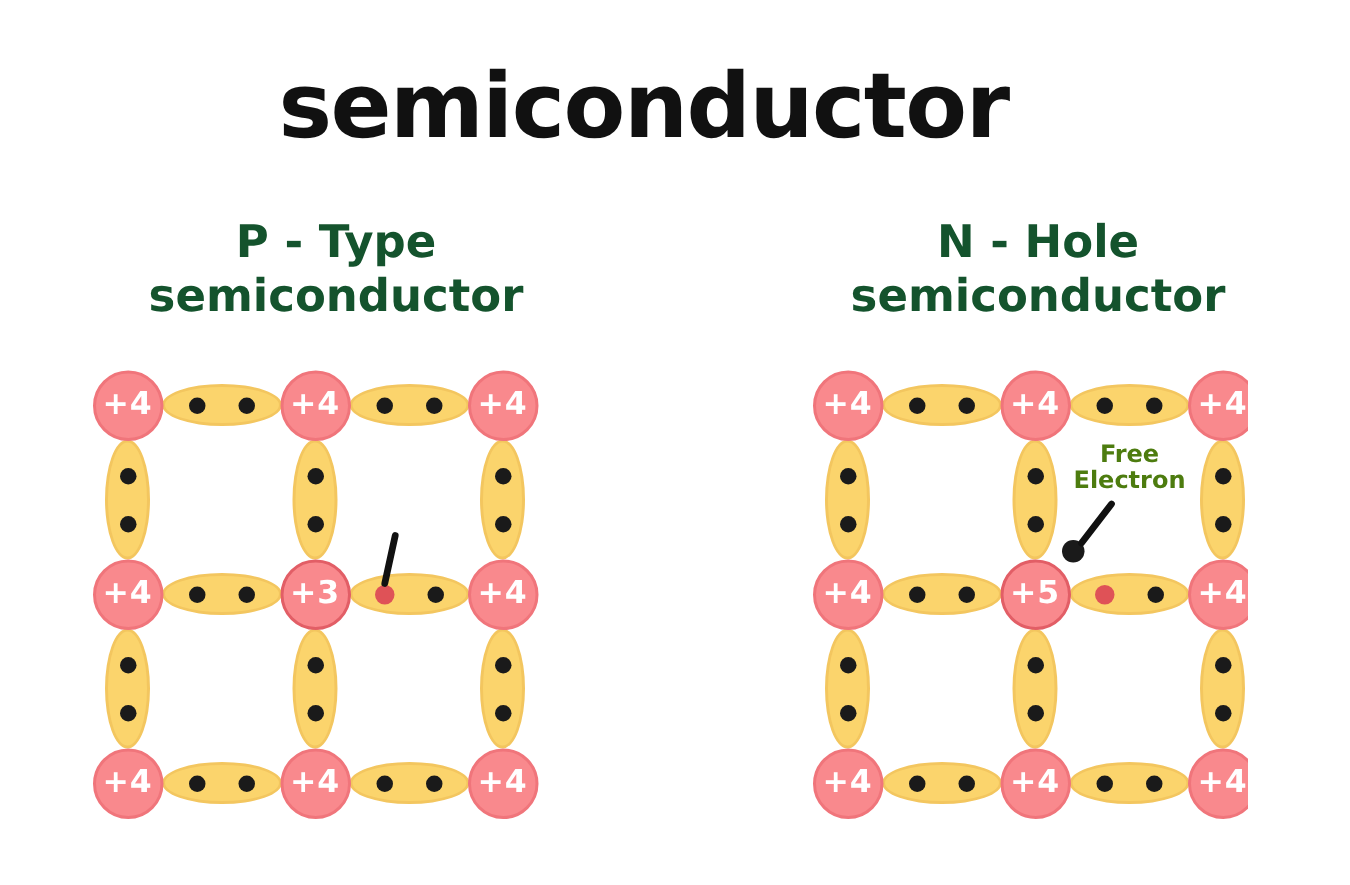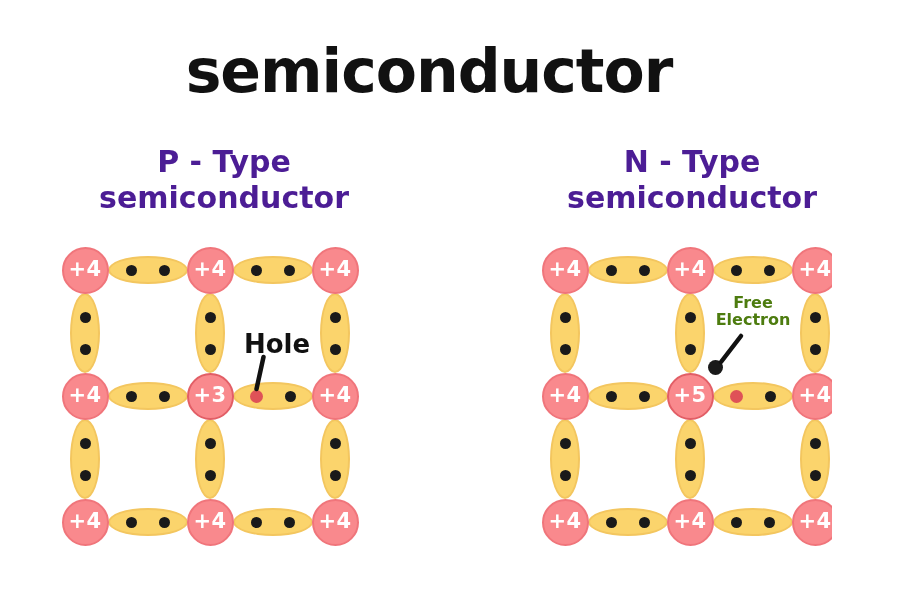--- a/index.html
+++ b/index.html
@@ -6,21 +6,21 @@
   .canvas {
     position:relative; width:832px; height:590px; background:#FFFFFF;
     overflow:hidden; font-family:"DejaVu Sans", sans-serif; color:#111111;
   }
   .title {
     position:absolute; top:42px; left:0; width:858px; text-align:center;
     font-size:60px; font-weight:bold; letter-spacing:-1px; line-height:58px; color:#111111;
   }
   .subheading {
     position:absolute; top:144px; width:320px; text-align:center;
-    font-size:30px; font-weight:bold; line-height:36px; color:#4c1d95;
+    font-size:30px; font-weight:bold; line-height:36px; color:#14532d;
   }
   .subheading.left  { left:64px; }
   .subheading.right { left:532px; }
 
   .atom {
     position:absolute; width:47px; height:47px; border-radius:50%;
     background:#F9898D; border:2.5px solid #F0757B; box-sizing:border-box;
     display:flex; align-items:center; justify-content:center;
   }
   .atom.dopant { border-color:#E25E66; }
@@ -61,21 +61,21 @@
 <div class="canvas">
 
   <div class="title">semiconductor</div>
 
   <div class="subheading left">
     <div>P - Type</div>
     <div>semiconductor</div>
   </div>
 
   <div class="subheading right">
-    <div>N - Type</div>
+    <div>N - Hole</div>
     <div>semiconductor</div>
   </div>
 
   <div class="hbond" style="left:107.5px;top:256px">
       <span class="dot"></span>
       <span class="dot"></span>
     </div>
   <div class="hbond" style="left:232.5px;top:256px">
       <span class="dot"></span>
       <span class="dot"></span>
@@ -228,19 +228,18 @@
       <span class="atom-label">+4</span>
     </div>
 
   <div class="free-electron"></div>
 
   <svg class="overlay" width="900" height="590">
     <line x1="263.5" y1="357" x2="256.5" y2="389" stroke="#111111" stroke-width="4.5" stroke-linecap="round"></line>
     <line x1="721" y1="362" x2="741" y2="336" stroke="#111111" stroke-width="4.5" stroke-linecap="round"></line>
   </svg>
 
-  <div class="hole-label">Hole</div>
   <div class="free-electron-label">
     <div>Free</div>
     <div>Electron</div>
   </div>
 
 </div>
 
 </body></html>

